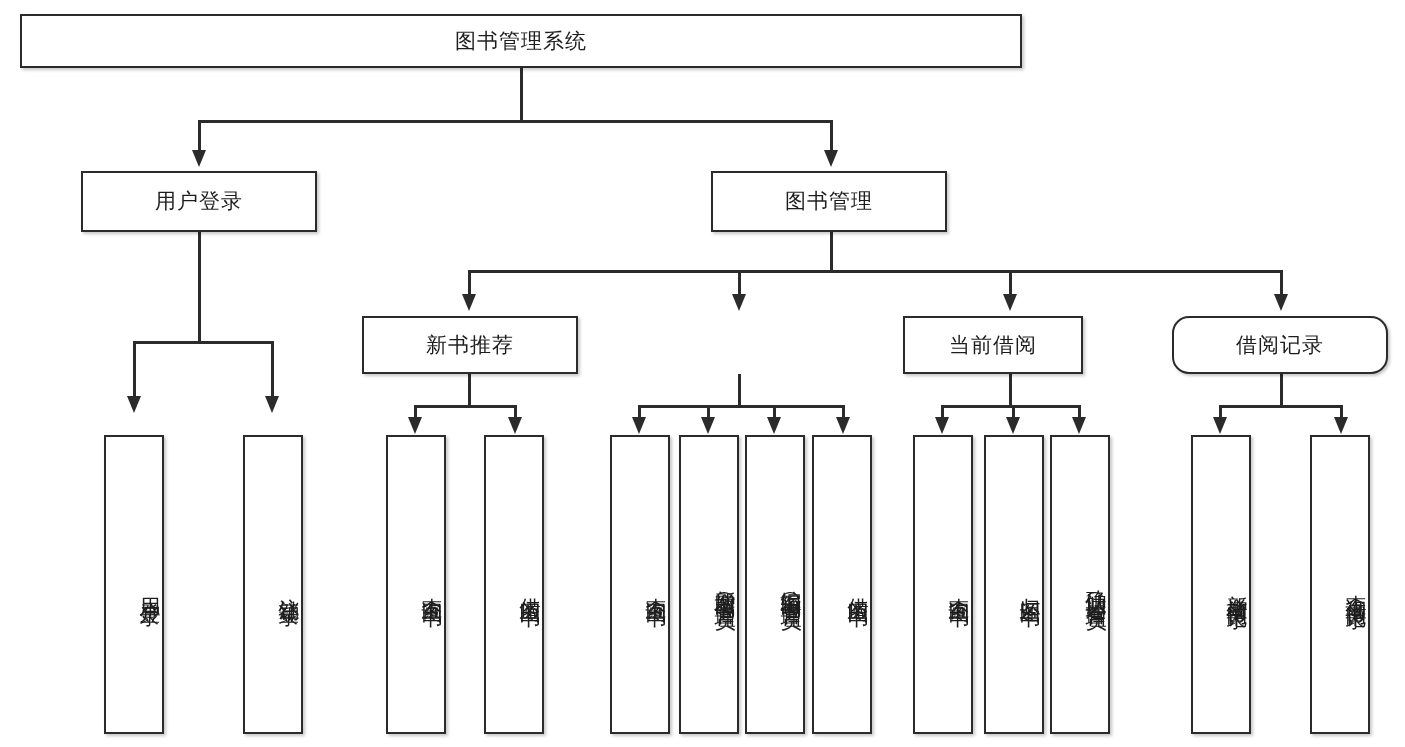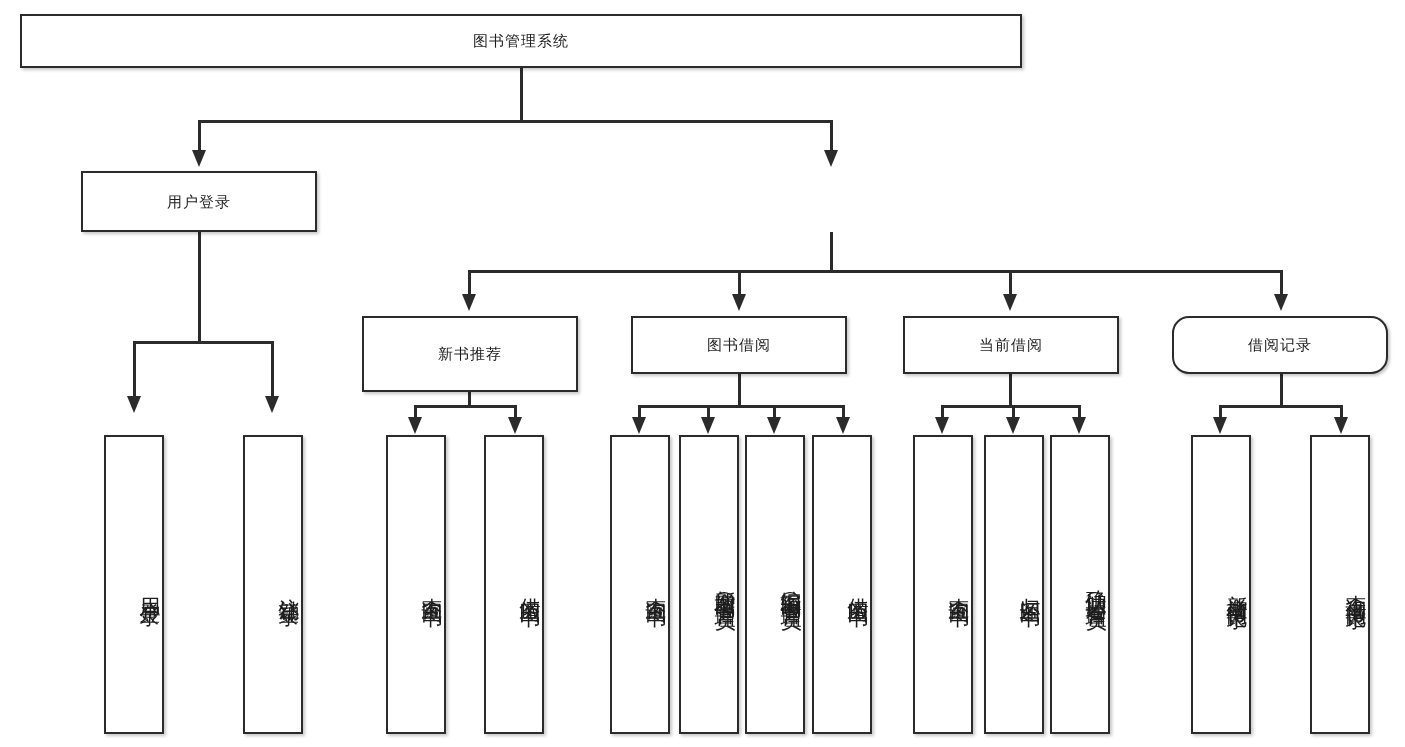--- a/index.html
+++ b/index.html
@@ -24,21 +24,21 @@
     background: #ffffff;
     border: 2.5px solid #2b2b2b;
     box-shadow: 2px 2px 3px rgba(0,0,0,0.22);
     display: flex;
     align-items: center;
     justify-content: center;
     color: #1d1d1d;
     line-height: 1.18;
   }
   .node.horiz {
-    font-size: 15px;
+    font-size: 21px;
     letter-spacing: 1px;
   }
   .node.vert {
     writing-mode: vertical-rl;
     text-orientation: upright;
     font-size: 21px;
     letter-spacing: 3px;
     align-items: flex-start;
     justify-content: center;
     padding-top: 4px;
@@ -141,28 +141,28 @@
   <div class="arrow" style="left:1213px; top:417px;"></div>
   <div class="arrow" style="left:1334px; top:417px;"></div>
 
   <div class="node horiz" style="left:20px; top:14px; width:1002px; height:54px;">
     <span>图书管理系统</span>
   </div>
 
   <div class="node horiz" style="left:81px; top:171px; width:236px; height:61px;">
     <span>用户登录</span>
   </div>
-
-  <div class="node horiz" style="left:362px; top:316px; width:216px; height:76px;">
+  <div class="node horiz" style="left:711px; top:171px; width:236px; height:61px;">
+    <span>图书管理</span>
+  </div>
+
+  <div class="node horiz" style="left:362px; top:316px; width:216px; height:58px;">
     <span>新书推荐</span>
   </div>
-  <div class="node horiz" style="left:631px; top:316px; width:216px; height:58px;">
-    <span>图书借阅</span>
-  </div>
-  <div class="node horiz" style="left:903px; top:316px; width:216px; height:58px;">
+  <div class="node horiz" style="left:903px; top:316px; width:180px; height:58px;">
     <span>当前借阅</span>
   </div>
   <div class="node horiz" style="left:1172px; top:316px; width:216px; height:58px;border-radius:17px;">
     <span>借阅记录</span>
   </div>
 
   <div class="node vert" style="left:104px; top:435px; width:60px; height:299px;">
     <span class="vtext">用户登录</span>
   </div>
   <div class="node vert" style="left:243px; top:435px; width:60px; height:299px;">

